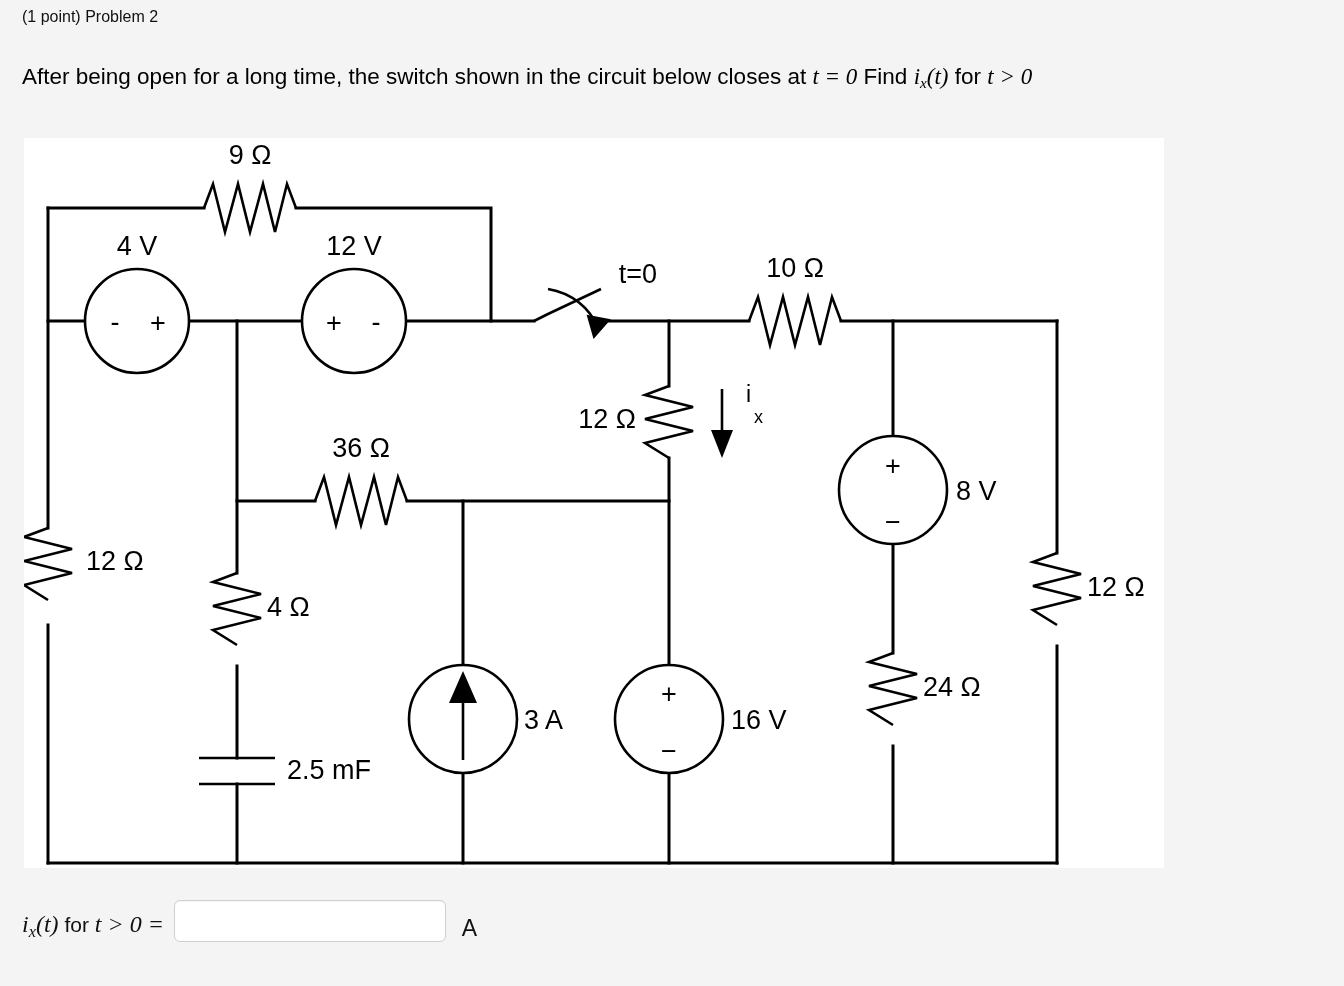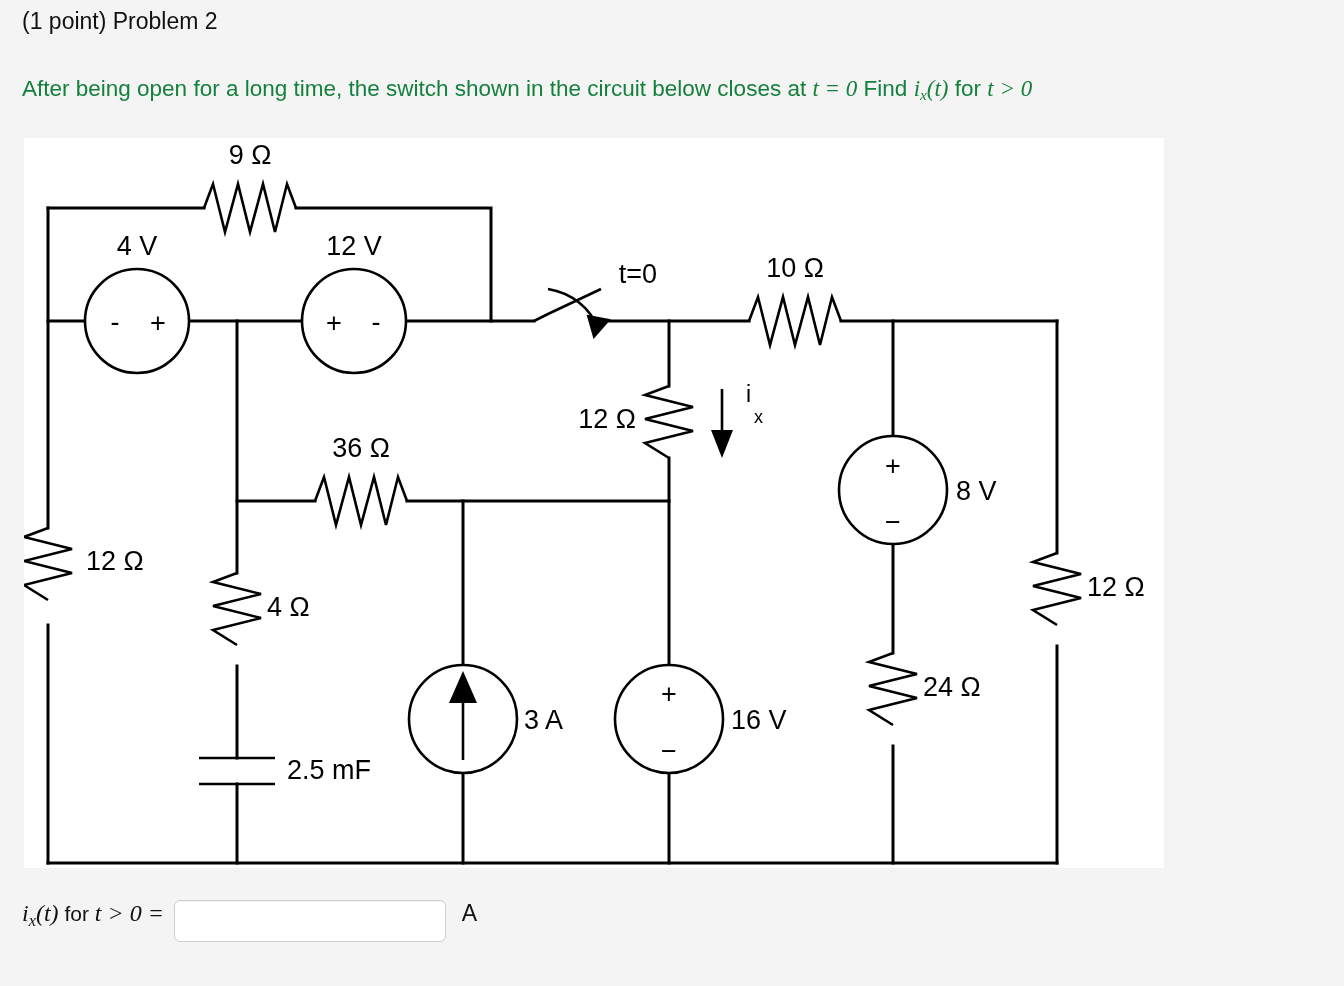--- a/index.html
+++ b/index.html
@@ -14,30 +14,30 @@
   #page {
     position: relative;
     width: 1344px;
     height: 986px;
     background: #f4f4f4;
   }
   .prob-header {
     position: absolute;
     left: 22px;
     top: 8px;
-    font-size: 23px;
+    font-size: 16px;
     color: #111;
     white-space: nowrap;
   }
   .prob-statement {
     position: absolute;
     left: 22px;
-    top: 76px;
+    top: 64px;
     font-size: 22.5px;
-    color: #15803d;
+    color: #000000;
     white-space: nowrap;
     text-align: center;
   }
   .prob-statement .it {
     font-family: "Liberation Serif", serif;
     font-style: italic;
     font-size: 23px;
   }
   .prob-statement .sub {
     font-size: 0.68em;
@@ -53,21 +53,21 @@
     height: 730px;
     background: #ffffff;
     text-align: right;
   }
   #circuit-svg { display: block; }
   .answer-row {
     position: absolute;
     left: 22px;
     top: 900px;
     display: flex;
-    align-items: flex-start;
+    align-items: flex-end;
     gap: 0px;
     font-size: 22px;
     color: #111;
   }
   .answer-label {
     font-family: "Liberation Serif", serif;
     font-style: italic;
     font-size: 24px;
     white-space: nowrap;
     margin-right: 10px;

